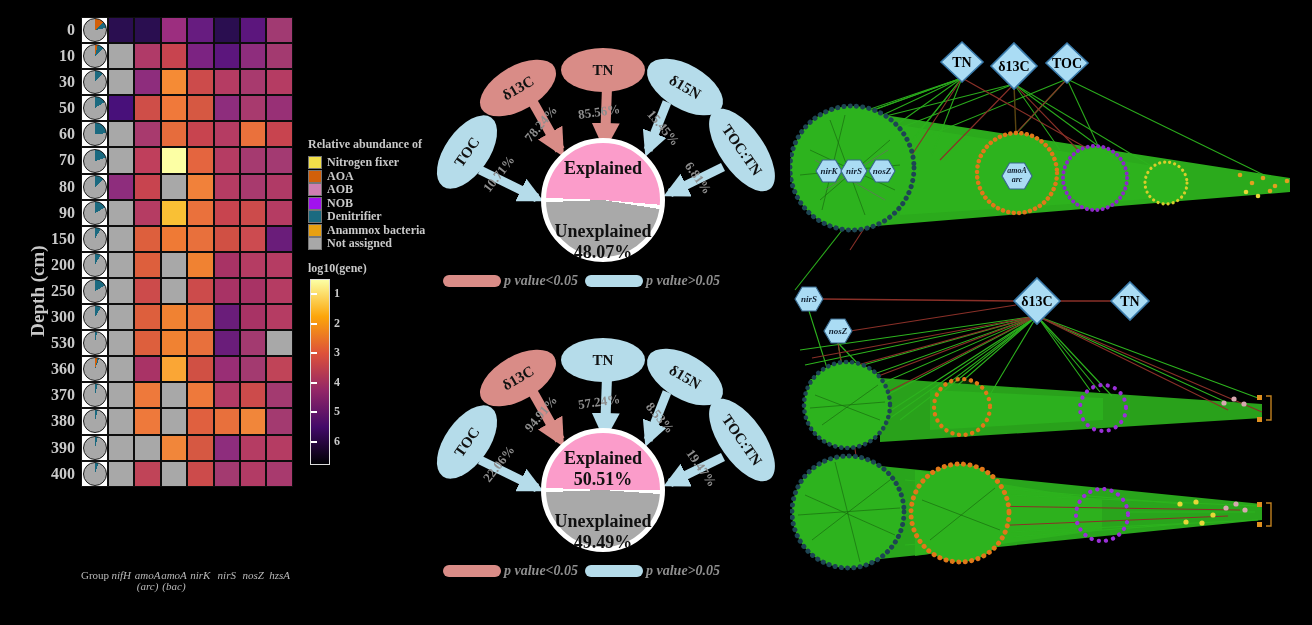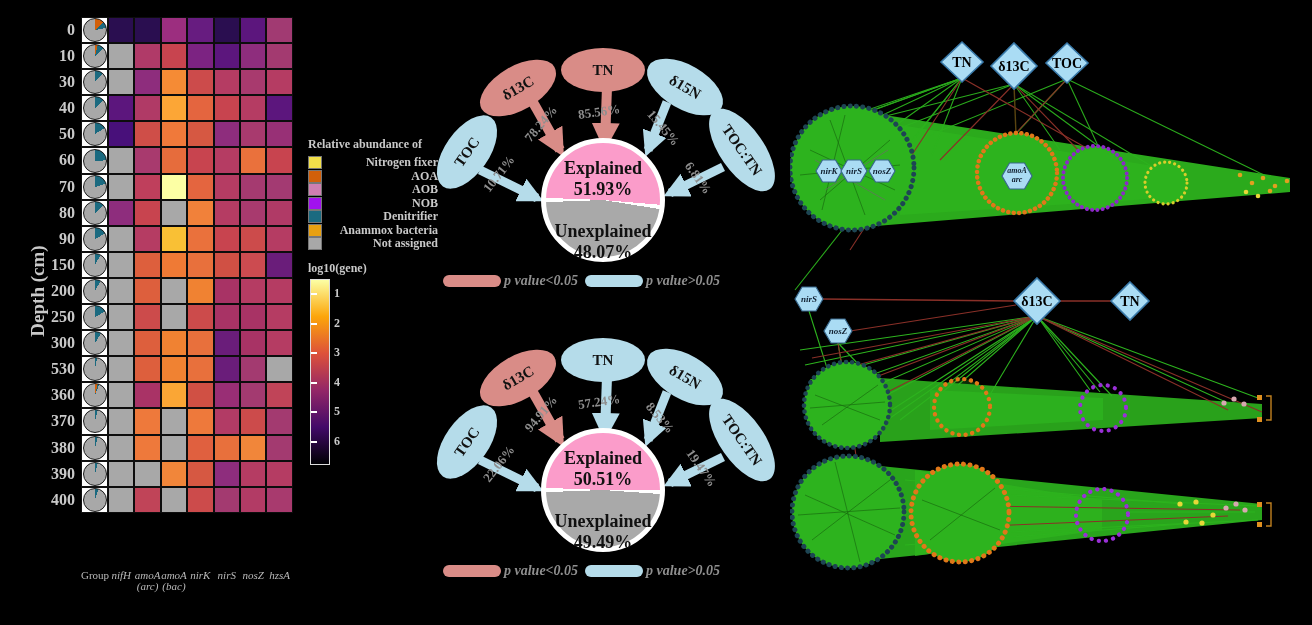--- a/index.html
+++ b/index.html
@@ -15,21 +15,21 @@
   .hm-piecell{background:#fff;border:1px solid #111;display:flex;align-items:center;justify-content:center;}
   .hm-pie{width:22px;height:22px;border-radius:50%;border:1.6px solid #1a1a1a;}
   .hm-cell{border:1px solid #0d0d0d;}
   #hm-xlabels{position:absolute;left:81px;top:570px;display:grid;grid-template-columns:27px repeat(7,26.4px);}
   .xlab{color:#b9b9b9;font-size:11px;text-align:center;line-height:11px;}
   .xlab .l1{font-style:italic;}
   .xlab.first .l1{font-style:normal;}
   
   #ab-legend{position:absolute;left:308px;top:137px;width:130px;}
   #ab-legend .lg-title{color:#c9c9c9;font-weight:bold;font-size:12px;margin-bottom:4px;}
-  .ab-item{display:flex;align-items:center;height:13.5px;justify-content:space-between;}
+  .ab-item{display:flex;align-items:center;height:13.5px;}
   .ab-swatch{width:12px;height:11px;border:1px solid #777;margin-right:5px;flex:0 0 auto;}
   .ab-label{color:#c9c9c9;font-weight:bold;font-size:12px;white-space:nowrap;}
   
   #colorbar-wrap{position:absolute;left:308px;top:261px;width:90px;height:215px;}
   #cb-title{color:#c9c9c9;font-weight:bold;font-size:12px;}
   #cb-bar{position:absolute;left:2px;top:18px;width:18px;height:184px;border:1px solid #ddd;}
   .cb-tick{position:absolute;left:26px;color:#c9c9c9;font-size:12px;font-weight:bold;}
   .cb-dash{position:absolute;left:3px;width:6px;height:2px;background:#fff;}
   
   .vpa{position:absolute;left:430px;width:356px;height:258px;}
@@ -103,33 +103,20 @@
         </div>
         <div class="hm-cell" style="background: rgb(168, 168, 168);"></div>
         <div class="hm-cell" style="background: rgb(142, 45, 125);"></div>
         <div class="hm-cell" style="background: rgb(245, 139, 53);"></div>
         <div class="hm-cell" style="background: rgb(204, 75, 75);"></div>
         <div class="hm-cell" style="background: rgb(181, 60, 99);"></div>
         <div class="hm-cell" style="background: rgb(168, 58, 110);"></div>
         <div class="hm-cell" style="background: rgb(181, 60, 99);"></div>
       </div>
       <div class="hm-row">
-        <div class="hm-depth">40</div>
-        <div class="hm-piecell">
-          <div class="hm-pie" style="background: conic-gradient(rgb(27, 106, 128) 0%, rgb(27, 106, 128) 13%, rgb(168, 168, 168) 13%, rgb(168, 168, 168) 100%);"></div>
-        </div>
-        <div class="hm-cell" style="background: rgb(92, 22, 125);"></div>
-        <div class="hm-cell" style="background: rgb(176, 58, 102);"></div>
-        <div class="hm-cell" style="background: rgb(252, 166, 54);"></div>
-        <div class="hm-cell" style="background: rgb(228, 101, 63);"></div>
-        <div class="hm-cell" style="background: rgb(200, 68, 79);"></div>
-        <div class="hm-cell" style="background: rgb(181, 60, 99);"></div>
-        <div class="hm-cell" style="background: rgb(92, 22, 125);"></div>
-      </div>
-      <div class="hm-row">
         <div class="hm-depth">50</div>
         <div class="hm-piecell">
           <div class="hm-pie" style="background: conic-gradient(rgb(27, 106, 128) 0%, rgb(27, 106, 128) 16%, rgb(168, 168, 168) 16%, rgb(168, 168, 168) 100%);"></div>
         </div>
         <div class="hm-cell" style="background: rgb(72, 16, 122);"></div>
         <div class="hm-cell" style="background: rgb(207, 78, 72);"></div>
         <div class="hm-cell" style="background: rgb(240, 121, 58);"></div>
         <div class="hm-cell" style="background: rgb(214, 88, 66);"></div>
         <div class="hm-cell" style="background: rgb(142, 45, 125);"></div>
         <div class="hm-cell" style="background: rgb(168, 58, 110);"></div>
@@ -419,21 +406,20 @@
     <div class="pred p2" style="background: rgb(217, 140, 135);">TN</div>
     <div class="pred p3" style="background: rgb(181, 220, 234);">δ15N</div>
     <div class="pred p4" style="background: rgb(181, 220, 234);">TOC:TN</div>
     <div class="pct c0">10.71%</div>
     <div class="pct c1">78.24%</div>
     <div class="pct c2">85.56%</div>
     <div class="pct c3">15.45%</div>
     <div class="pct c4">6.81%</div>
     <div class="vpie" style="background: conic-gradient(from -90deg, rgb(255, 255, 255) 0deg, rgb(255, 255, 255) 0.6%, rgb(251, 156, 202) 0.6%, rgb(251, 156, 202) 51.33%, rgb(255, 255, 255) 51.33%, rgb(255, 255, 255) 52.53%, rgb(169, 169, 169) 52.53%, rgb(169, 169, 169) 99.4%, rgb(255, 255, 255) 99.4%, rgb(255, 255, 255) 100%);"></div>
     <div class="vpie-txt t-exp">Explained</div>
-    <div class="vpie-txt t-expv">51.93%</div>
     <div class="vpie-txt t-une">Unexplained</div>
     <div class="vpie-txt t-unev">48.07%</div>
     <div class="vpa-legend">
       <div class="lg-bar b0" style="background: rgb(217, 140, 135);"></div>
       <div class="lg-txt x0">p value&lt;0.05</div>
       <div class="lg-bar b1" style="background: rgb(181, 220, 234);"></div>
       <div class="lg-txt x1">p value&gt;0.05</div>
     </div>
   </div>
 

